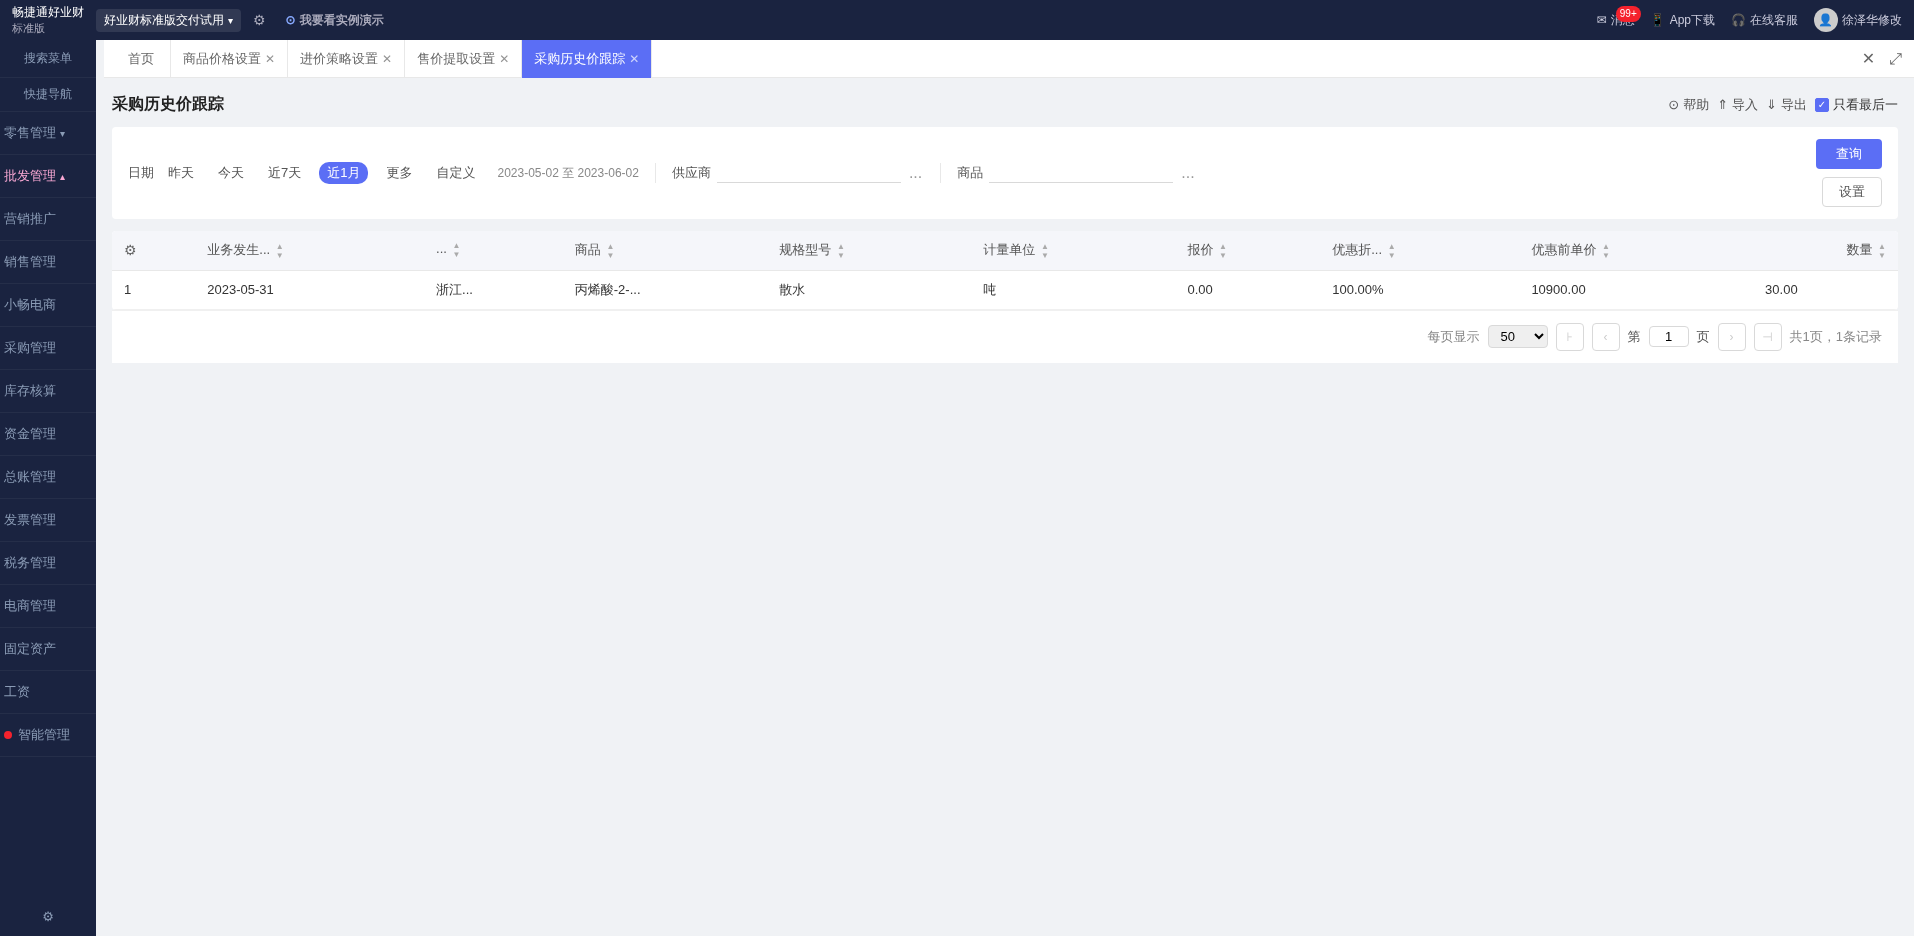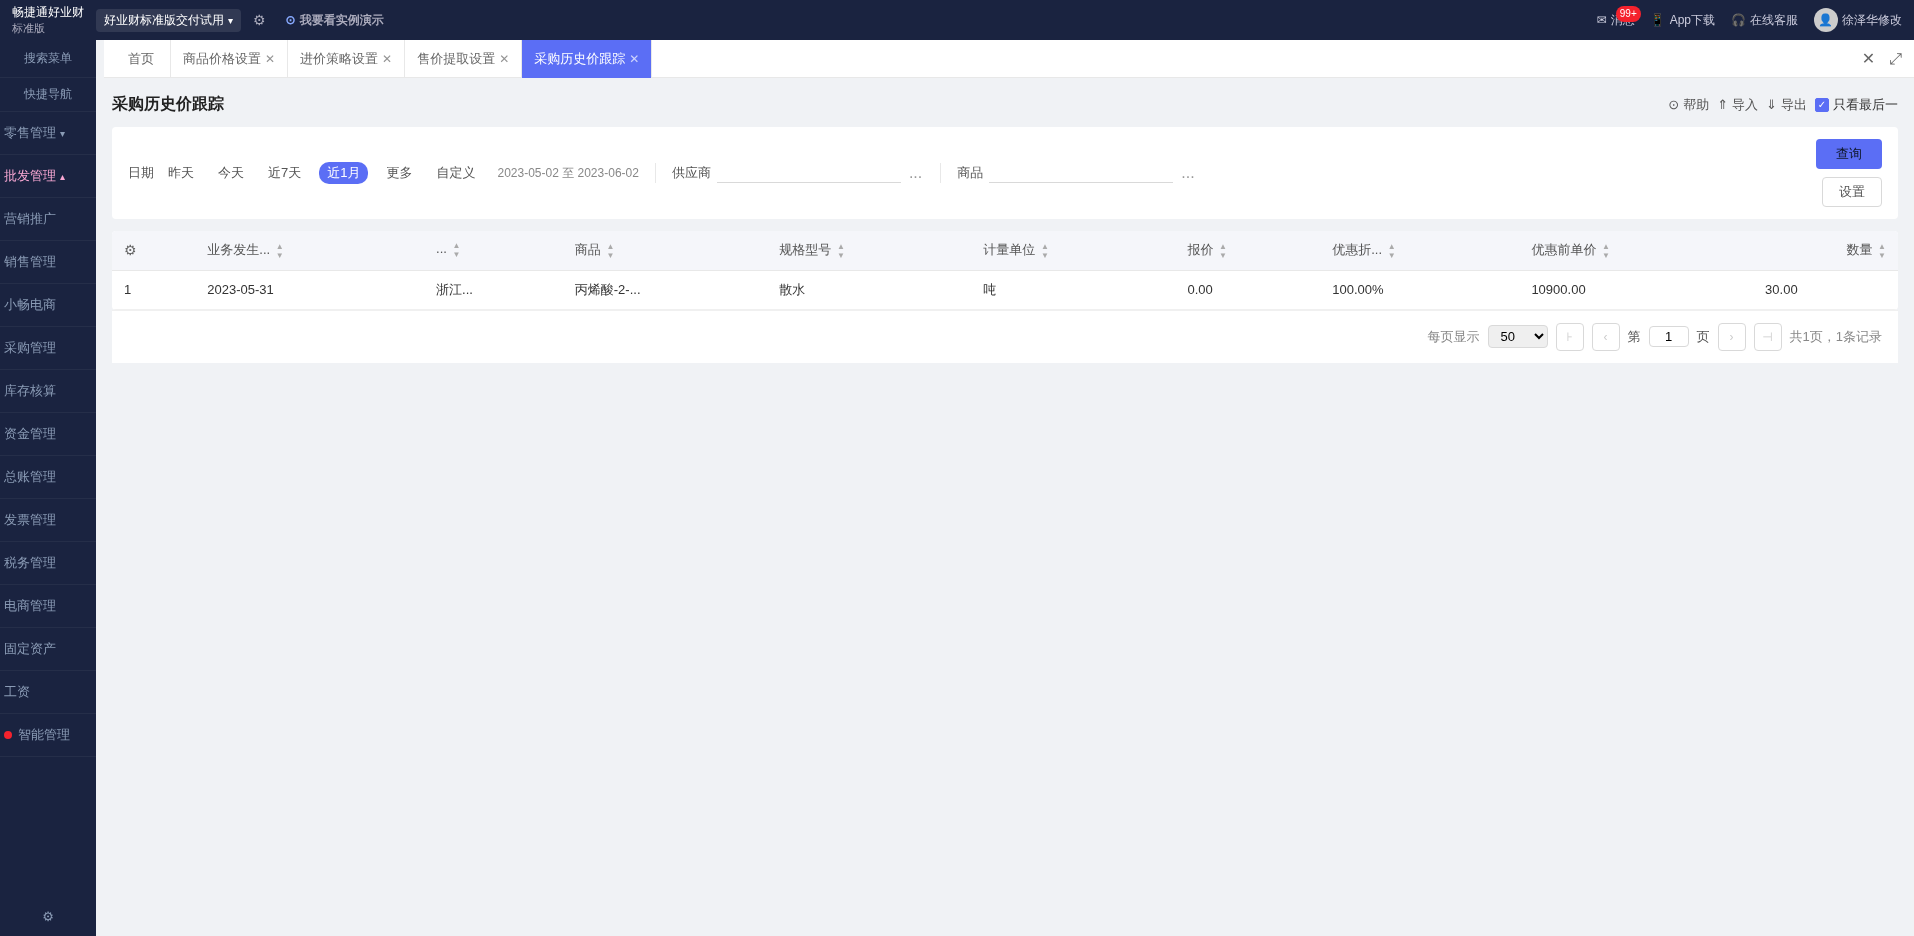--- a/index.html
+++ b/index.html
@@ -60,21 +60,21 @@
     .filter-bar { background: #fff; border-radius: 4px; padding: 12px 16px; margin-bottom: 12px; display: flex; align-items: center; flex-wrap: wrap; gap: 8px; }
     .filter-label { font-size: 13px; color: #555; }
     .filter-date-options { display: flex; align-items: center; gap: 12px; }
     .date-opt { font-size: 13px; color: #555; cursor: pointer; padding: 2px 6px; border-radius: 10px; }
     .date-opt.active { background: #5b6ef5; color: #fff; border-radius: 10px; padding: 2px 8px; }
     .date-range { font-size: 12px; color: #888; margin-left: 4px; }
     .filter-divider { width: 1px; height: 20px; background: #e8e8e8; margin: 0 8px; }
     .filter-group { display: flex; align-items: center; gap: 6px; }
     .filter-input { border: none; border-bottom: 1px solid #d9d9d9; outline: none; font-size: 13px; padding: 2px 4px; min-width: 120px; color: #333; }
     .filter-dots { color: #999; cursor: pointer; font-size: 16px; padding: 0 2px; }
-    .query-btn { background: #5b6ef5; color: #0f172a; border: none; border-radius: 4px; padding: 6px 20px; font-size: 13px; cursor: pointer; }
+    .query-btn { background: #5b6ef5; color: #ffffff; border: none; border-radius: 4px; padding: 6px 20px; font-size: 13px; cursor: pointer; }
     .settings-btn-filter { background: #fff; color: #555; border: 1px solid #d9d9d9; border-radius: 4px; padding: 5px 16px; font-size: 13px; cursor: pointer; }
     .filter-actions { margin-left: auto; display: flex; gap: 8px; flex-direction: column; align-items: flex-end; }
 
     
     .table-container { background: #fff; border-radius: 4px; overflow: auto; flex: 1; }
     table { width: 100%; border-collapse: collapse; font-size: 13px; }
     thead tr { background: #f5f6fa; }
     th { padding: 10px 12px; text-align: left; color: #555; font-weight: 500; border-bottom: 1px solid #e8e8e8; white-space: nowrap; }
     th .sort-icons { display: inline-flex; flex-direction: column; font-size: 8px; margin-left: 2px; color: #aaa; vertical-align: middle; }
     td { padding: 10px 12px; border-bottom: 1px solid #f0f0f0; color: #333; white-space: nowrap; }

